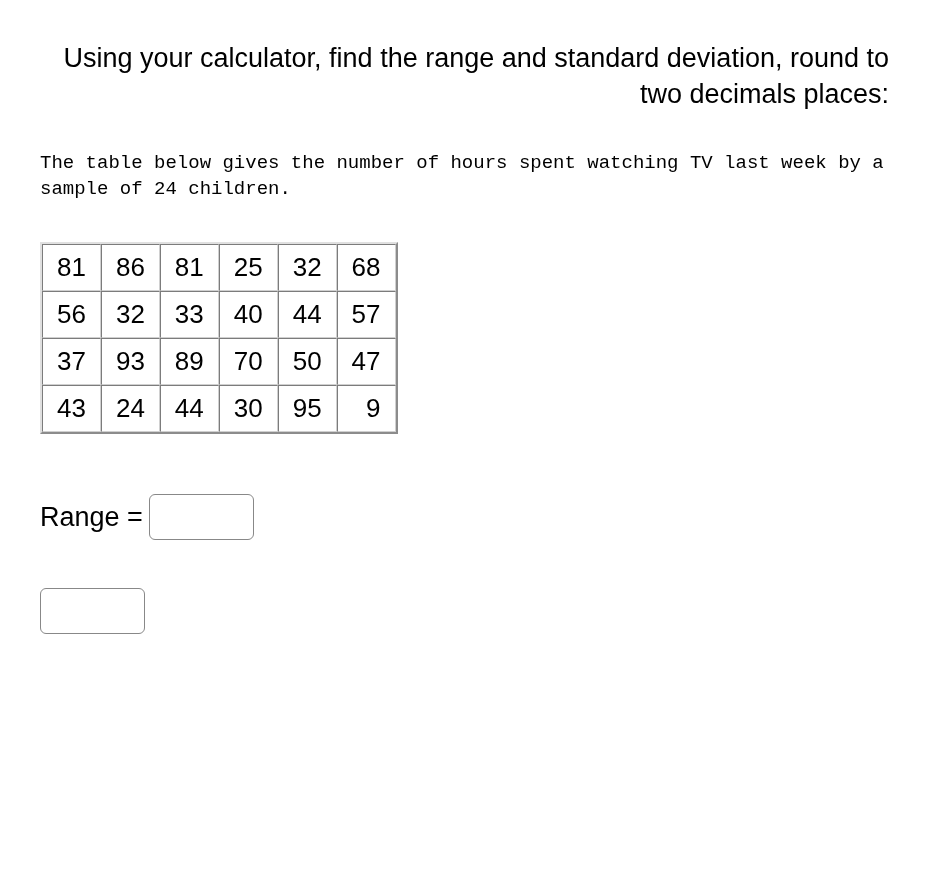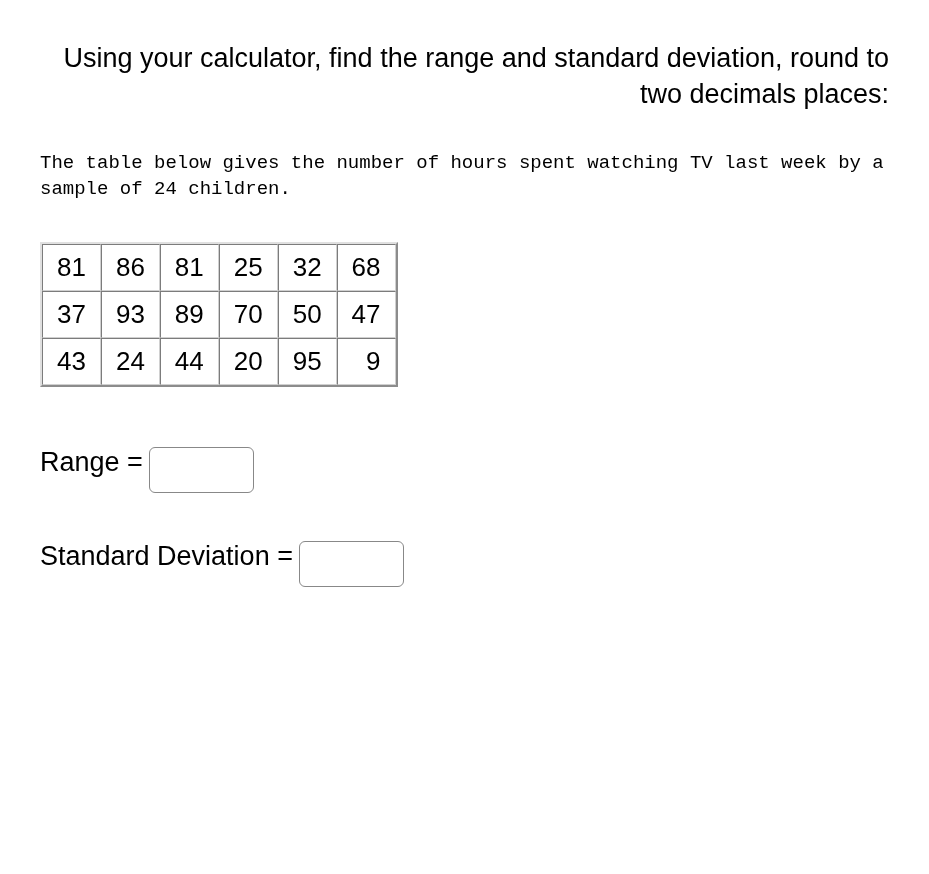--- a/index.html
+++ b/index.html
@@ -35,20 +35,21 @@
     .data-table td {
       border: 1px inset #d0d0d0;
       padding: 7px 14px;
       font-family: Arial, Helvetica, sans-serif;
       font-size: 26px;
       text-align: right;
       min-width: 58px;
     }
     .answer-row {
       display: flex;
+      align-items: center;
       margin-bottom: 48px;
     }
     .answer-label {
       font-size: 27px;
       margin-right: 6px;
     }
     .answer-input {
       width: 105px;
       height: 46px;
       border: 1px solid #888888;
@@ -69,39 +70,46 @@
   <tbody>
       <tr>
     <td>81</td>
     <td>86</td>
     <td>81</td>
     <td>25</td>
     <td>32</td>
     <td>68</td>
   </tr>
   <tr>
+    <td>56</td>
+    <td>32</td>
+    <td>33</td>
+    <td>40</td>
+    <td>44</td>
+    <td>57</td>
+  </tr>
+  <tr>
     <td>37</td>
     <td>93</td>
     <td>89</td>
     <td>70</td>
     <td>50</td>
     <td>47</td>
   </tr>
   <tr>
     <td>43</td>
     <td>24</td>
     <td>44</td>
-    <td>20</td>
+    <td>30</td>
     <td>95</td>
     <td>9</td>
   </tr>
 </tbody>
   </table>
 
 <div class="answer-row">
   <span class="answer-label">Range = </span>
   <input type="text" class="answer-input" value="" style="">
 </div>
 
 <div class="answer-row">
-  <span class="answer-label">Standard Deviation = </span>
   <input type="text" class="answer-input" value="" style="">
 </div>
 
 </body></html>

